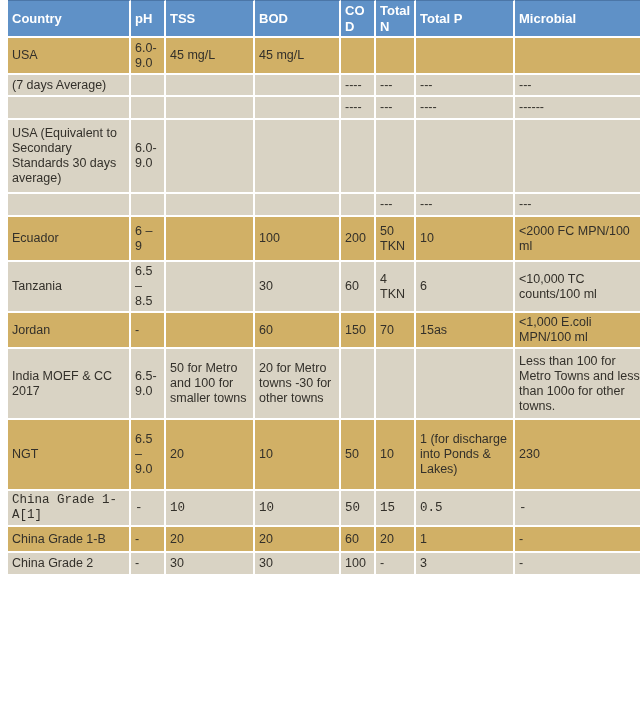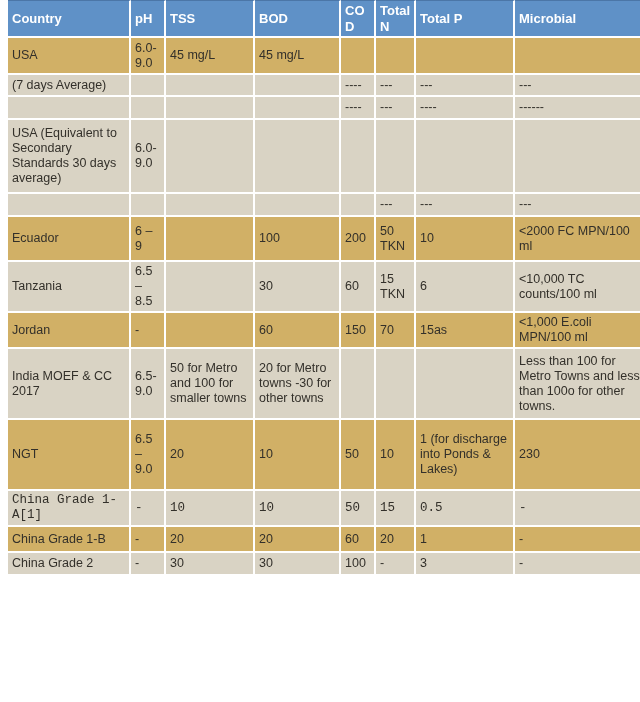--- a/index.html
+++ b/index.html
@@ -132,21 +132,21 @@
           <td>50 TKN</td>
           <td>10</td>
           <td>&lt;2000 FC MPN/100 ml</td>
         </tr>
         <tr class="light" style="height: 42px;">
           <td>Tanzania</td>
           <td>6.5 – 8.5</td>
           <td></td>
           <td>30</td>
           <td>60</td>
-          <td>15 TKN</td>
+          <td>4 TKN</td>
           <td>6</td>
           <td>&lt;10,000 TC counts/100 ml</td>
         </tr>
         <tr class="gold" style="height: 33px;">
           <td>Jordan</td>
           <td>-</td>
           <td></td>
           <td>60</td>
           <td>150</td>
           <td>70</td>

